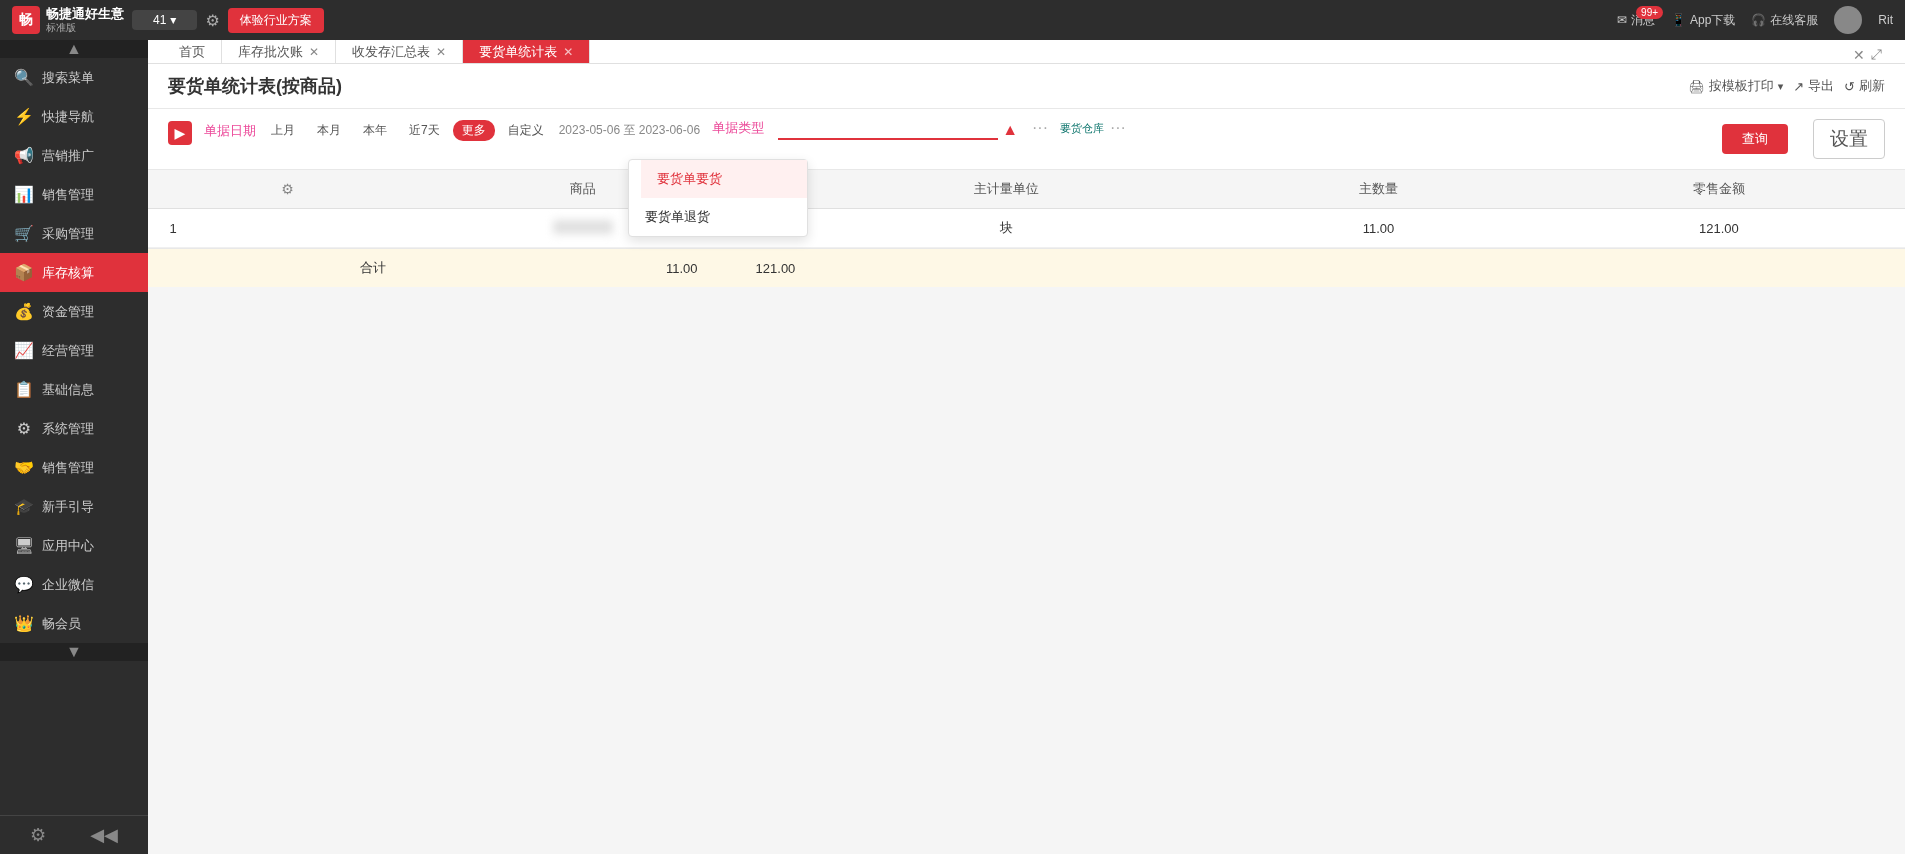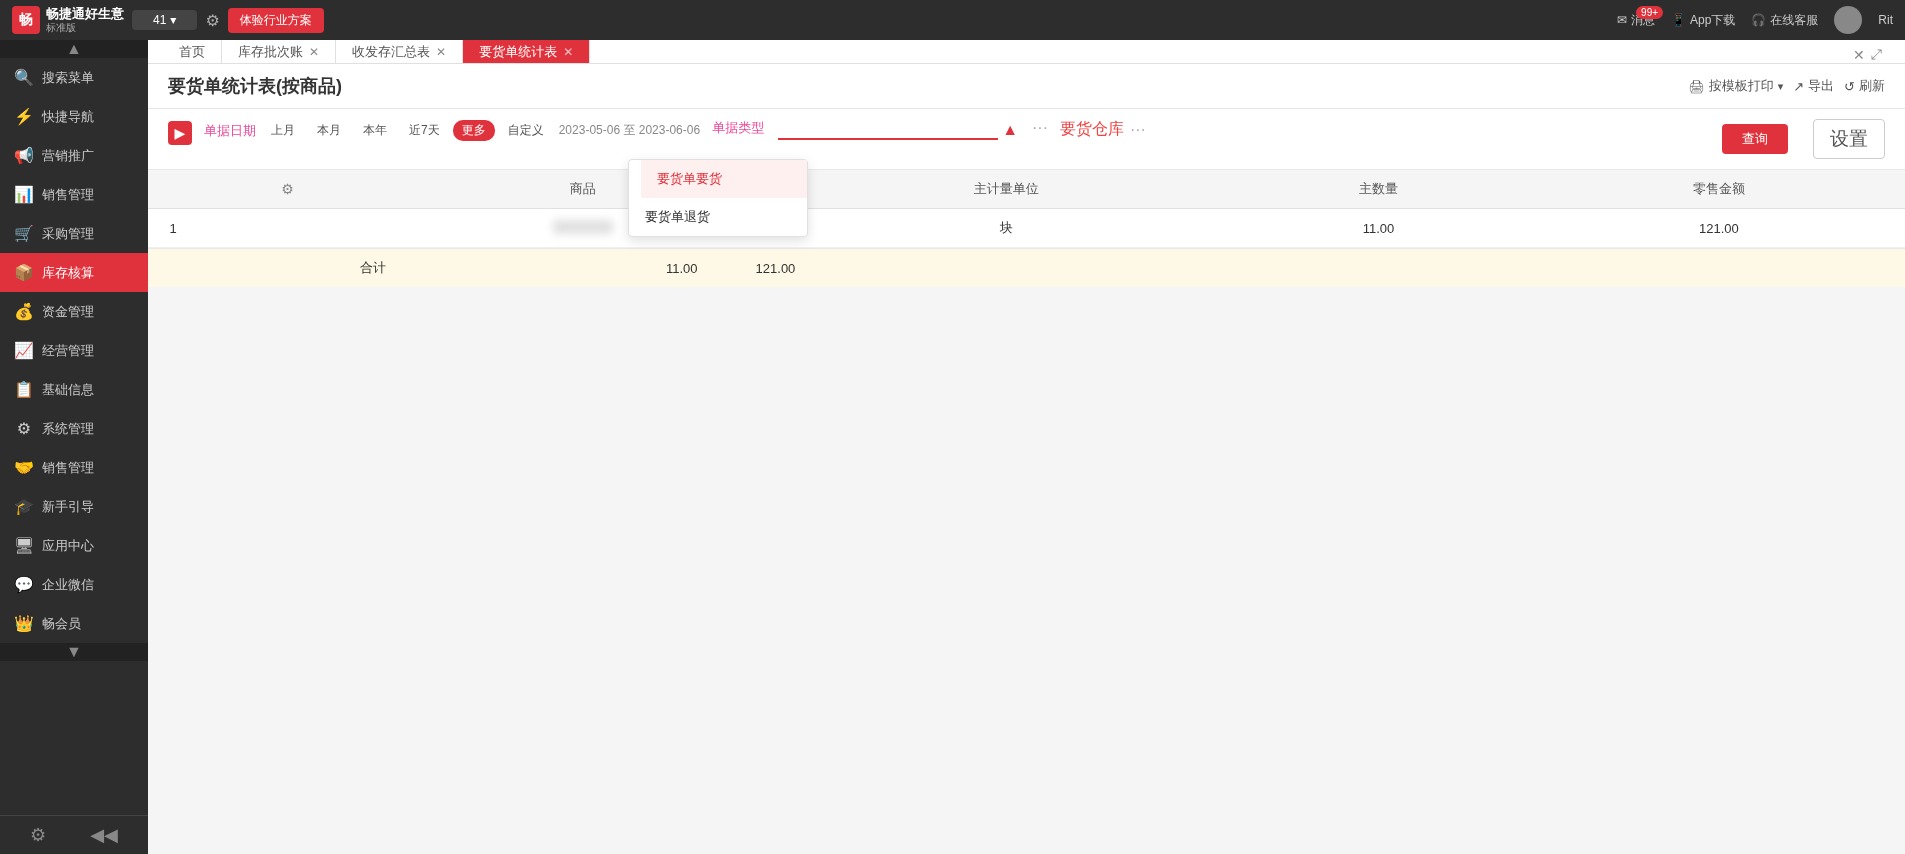--- a/index.html
+++ b/index.html
@@ -67,21 +67,21 @@
     .date-btn { padding: 2px 8px; font-size: 12px; color: #555; cursor: pointer; border: 1px solid transparent; border-radius: 3px; }
     .date-btn.more { background: #e0323c; color: white; border-radius: 10px; padding: 1px 8px; }
     .date-btn.custom { color: #555; }
     .date-range { font-size: 12px; color: #888; }
 
     .filter-type-group { display: flex; align-items: flex-start; gap: 14px; }
     .filter-input-wrap { position: relative; display: flex; align-items: center; }
     .filter-select { border: none; border-bottom: 2px solid #e0323c; outline: none; font-size: 13px; padding: 2px 4px; min-width: 200px; background: transparent; color: #333; }
     .filter-select-arrow { color: #e0323c; cursor: pointer; margin-left: 4px; }
     .filter-more-btn { color: #aaa; font-size: 16px; cursor: pointer; }
-    .warehouse-label { font-size: 16px; color: #ef4444; white-space: nowrap; font-family: Liberation Serif, serif; }
+    .warehouse-label { font-size: 11px; color: #0f766e; white-space: nowrap; font-family: Liberation Serif, serif; }
 
     .action-btns { display: flex; align-items: center; gap: 25px; margin-left: auto; }
     .query-btn { background: #e0323c; color: white; border: none; padding: 6px 20px; border-radius: 4px; font-size: 13px; cursor: pointer; }
     .settings-btn { background: white; color: #555; border: 1px solid #ccc; padding: 6px 16px; border-radius: 4px; font-size: 19px; cursor: pointer; }
 
     
     .dropdown-overlay { position: absolute; top: 50px; left: 480px; z-index: 100; background: white; border: 1px solid #e0e0e0; border-radius: 4px; box-shadow: 0 4px 12px rgba(0,0,0,0.12); min-width: 180px; }
     .dropdown-item { padding: 10px 16px; font-size: 13px; color: #333; cursor: pointer; }
     .dropdown-item.active { background: #fff0f0; color: #e0323c; margin-left: 12px; }
 

